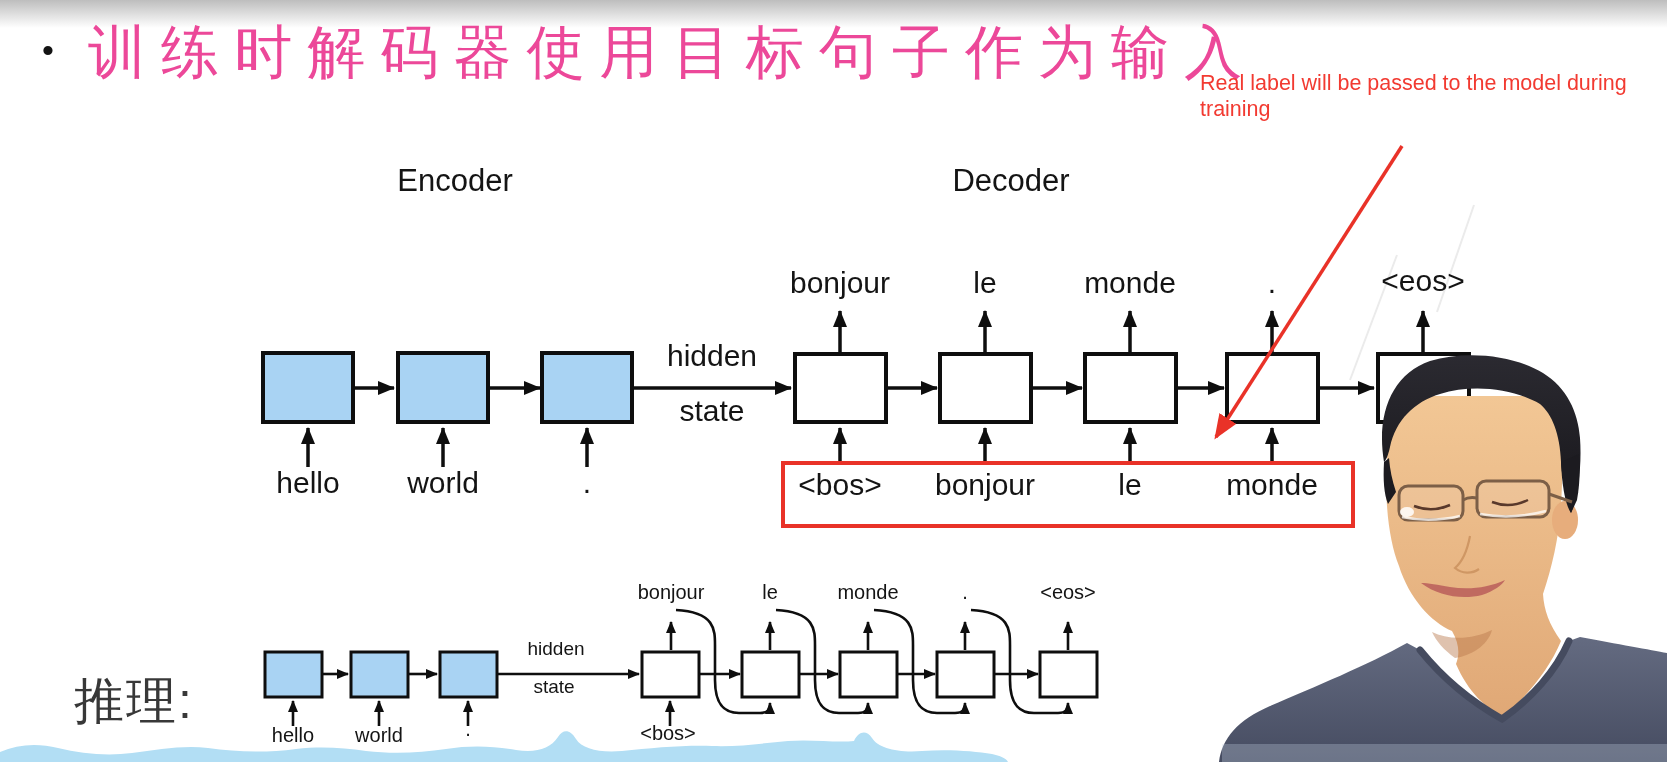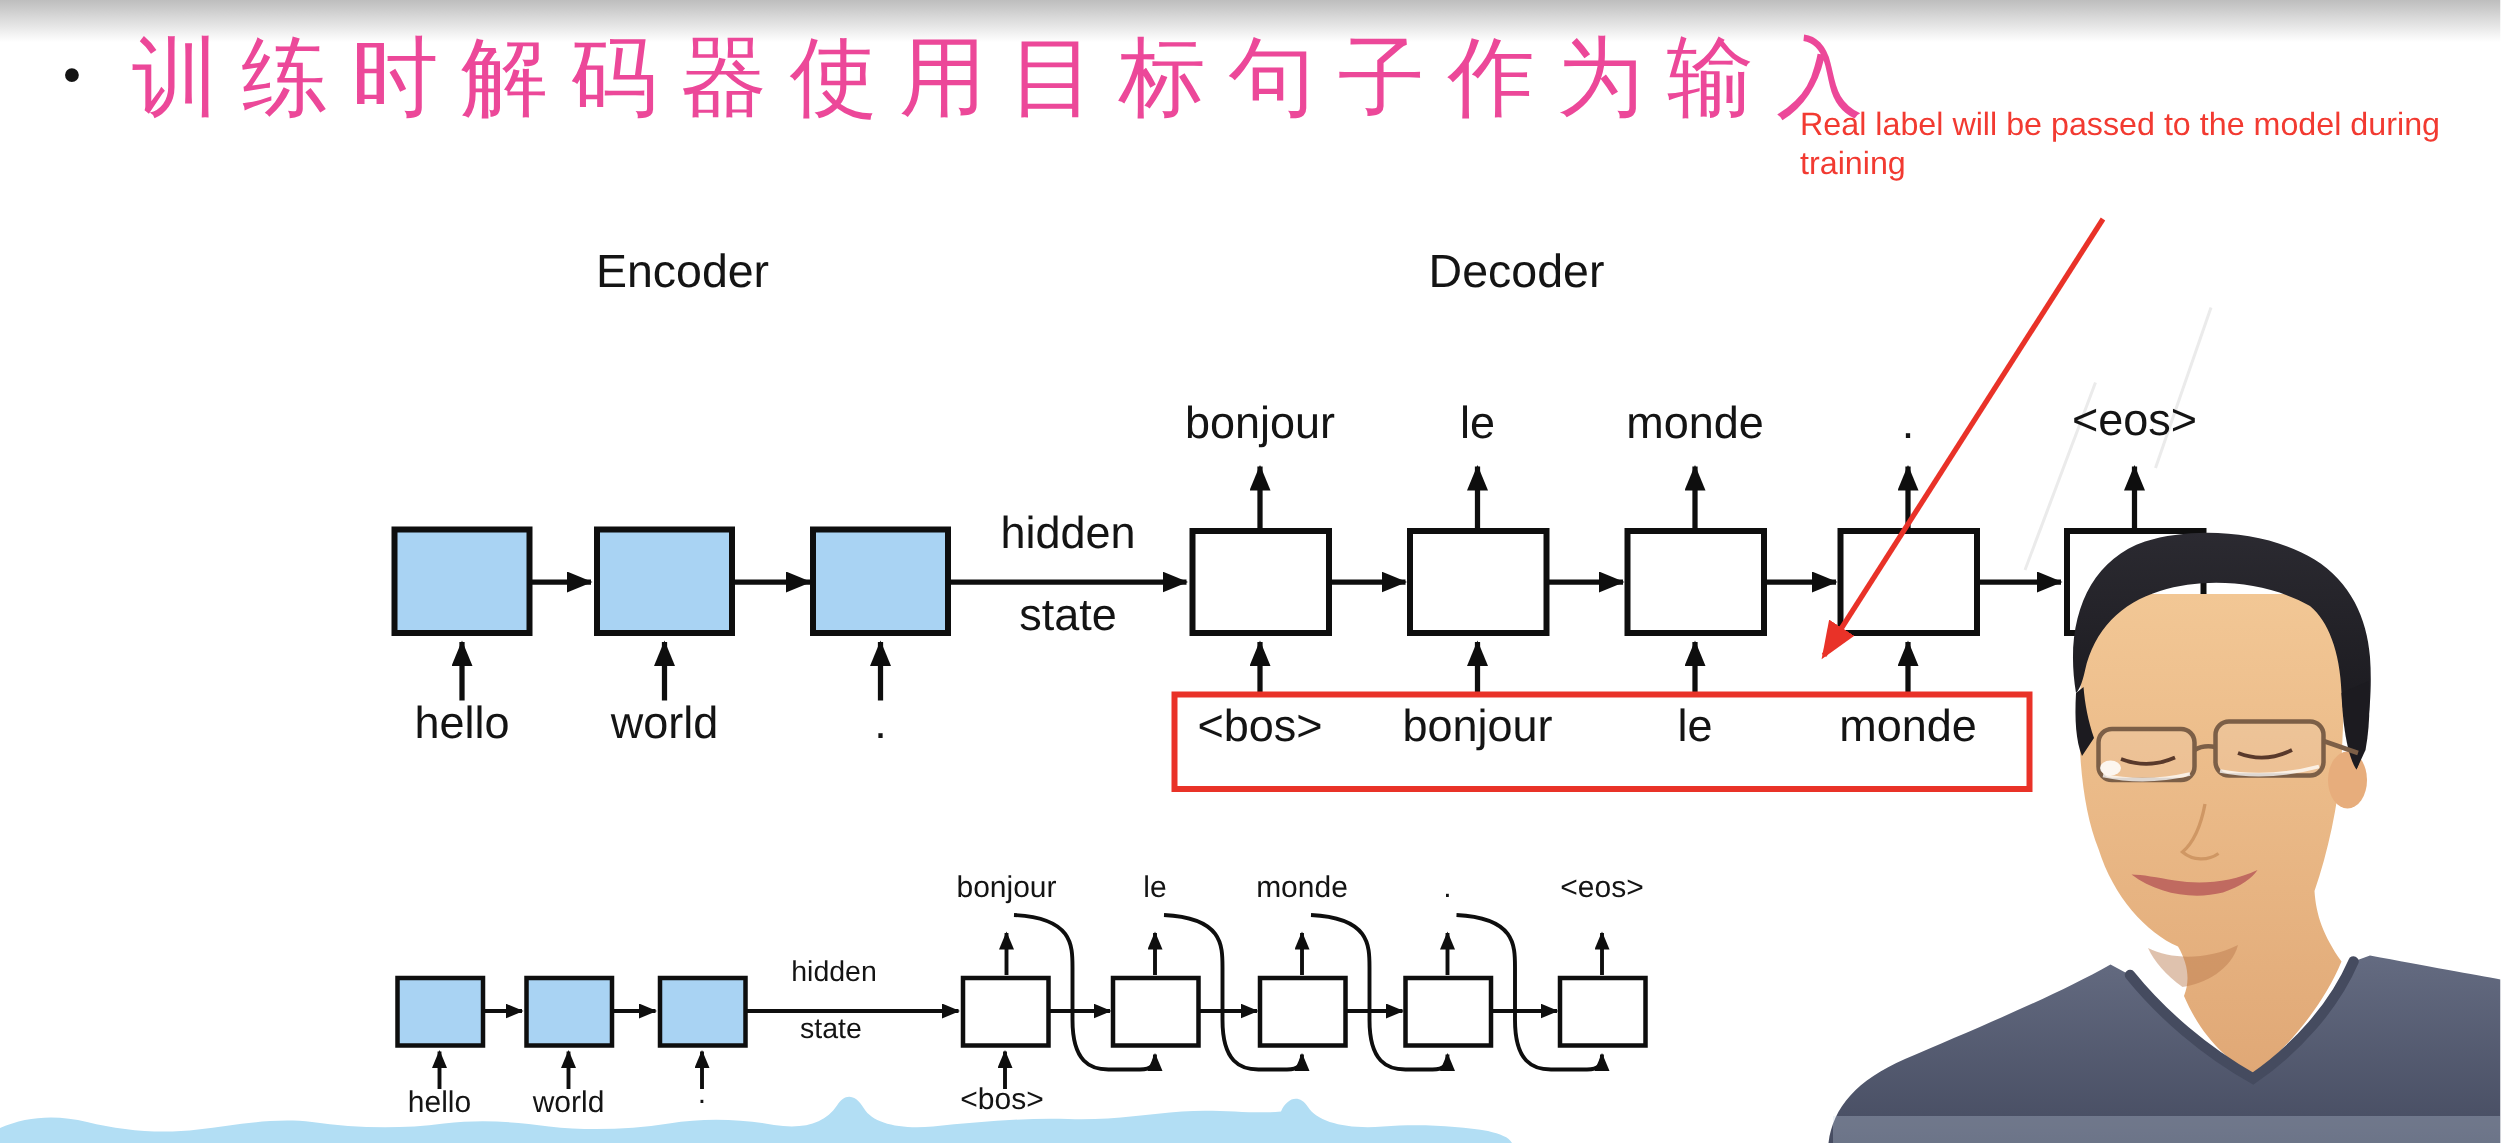--- a/index.html
+++ b/index.html
@@ -222,20 +222,21 @@
   <div class="lbl c f30" style="left:985px;top:266px;">le</div>
   <div class="lbl c f30" style="left:1130px;top:266px;">monde</div>
   <div class="lbl c f30" style="left:1272px;top:266px;">.</div>
   <div class="lbl c f30" style="left:1423px;top:264px;">&lt;eos&gt;</div>
 
   <div class="lbl c f30" style="left:840px;top:468px;">&lt;bos&gt;</div>
   <div class="lbl c f30" style="left:985px;top:468px;">bonjour</div>
   <div class="lbl c f30" style="left:1130px;top:468px;">le</div>
   <div class="lbl c f30" style="left:1272px;top:468px;">monde</div>
 
+  <div class="inference-label">推理:</div>
   <div class="lbl c f19" style="left:556px;top:638px;">hidden</div>
   <div class="lbl c f19" style="left:554px;top:676px;">state</div>
 
   <div class="lbl c f20" style="left:293px;top:724px;">hello</div>
   <div class="lbl c f20" style="left:379px;top:724px;">world</div>
   <div class="lbl c f20" style="left:468px;top:718px;">.</div>
 
   <div class="lbl c f20" style="left:671px;top:581px;">bonjour</div>
   <div class="lbl c f20" style="left:770px;top:581px;">le</div>
   <div class="lbl c f20" style="left:868px;top:581px;">monde</div>

